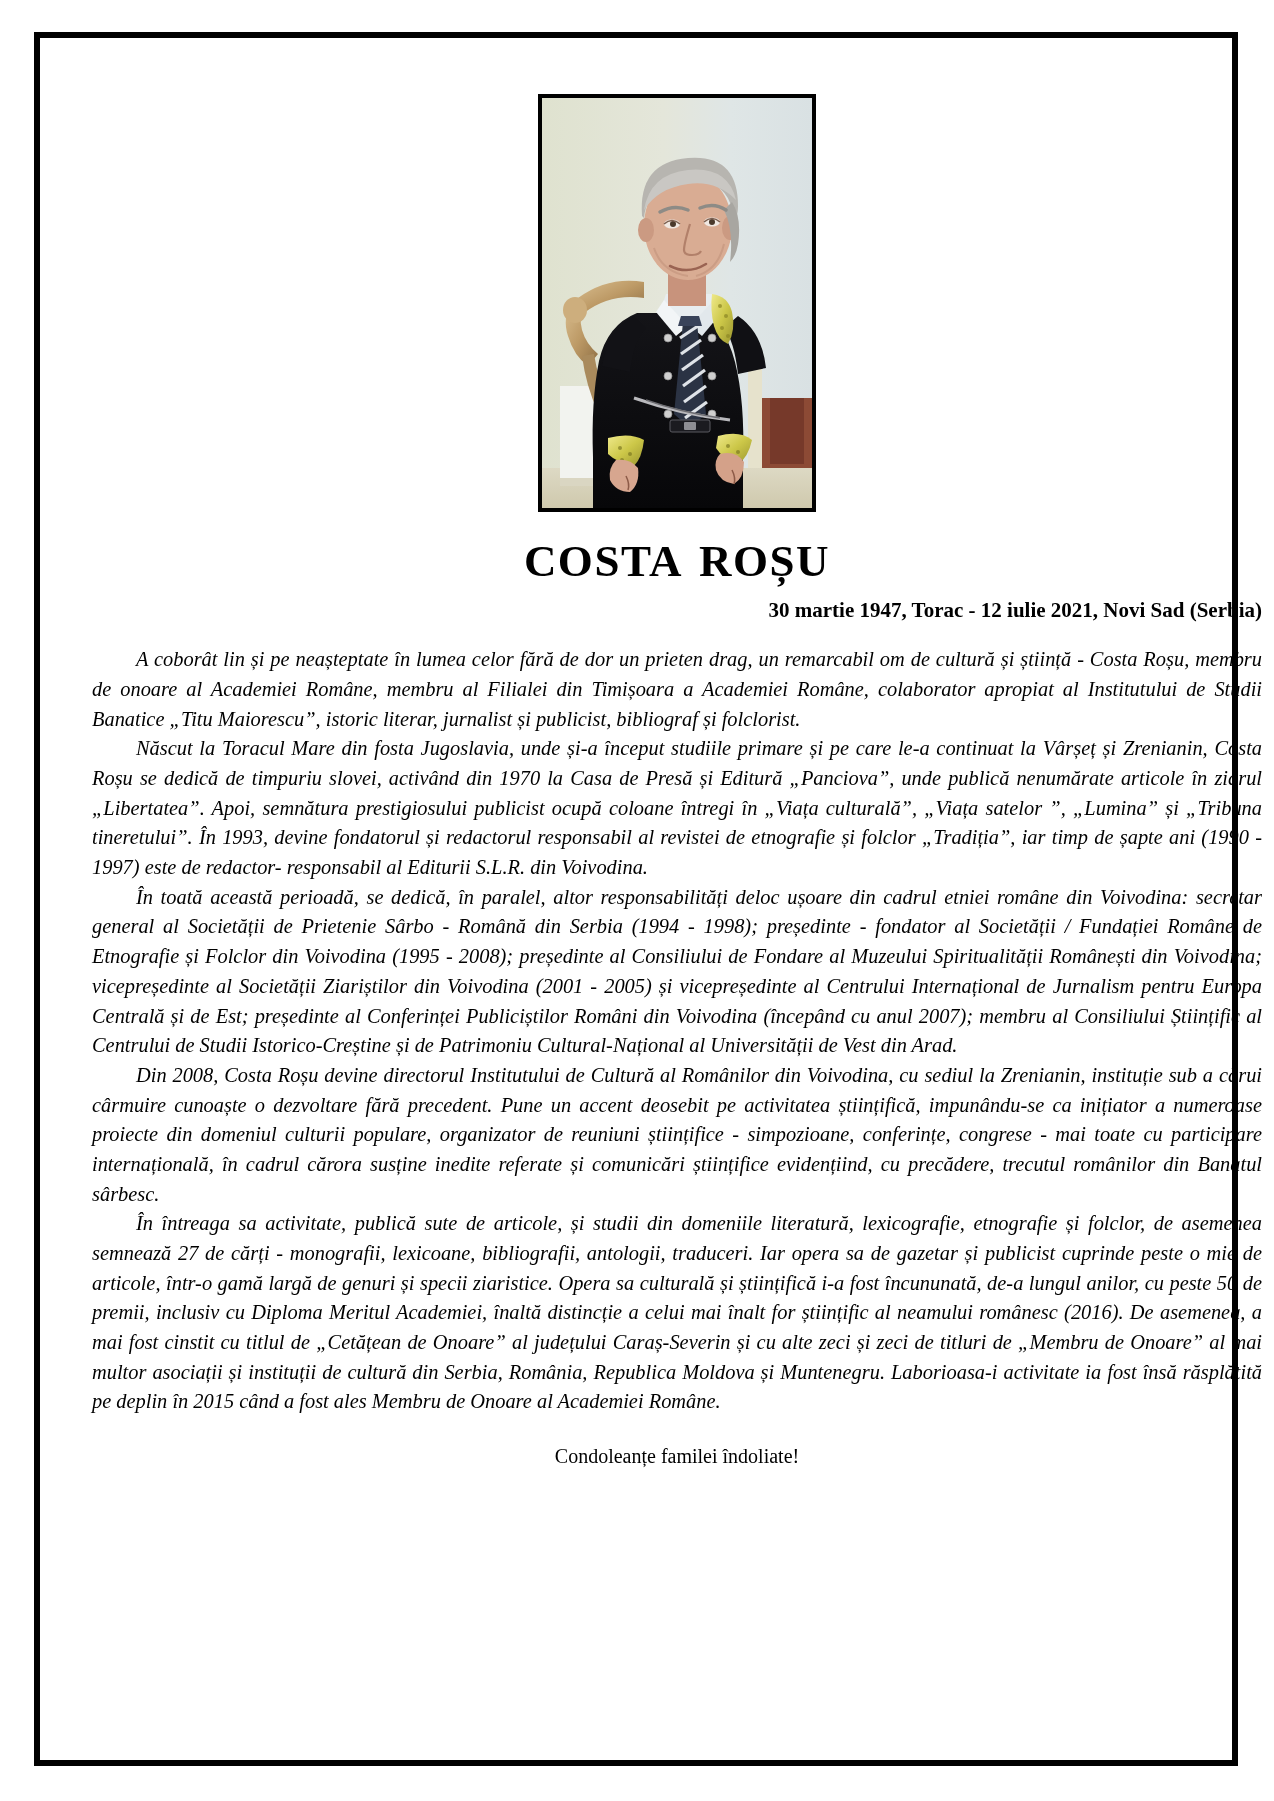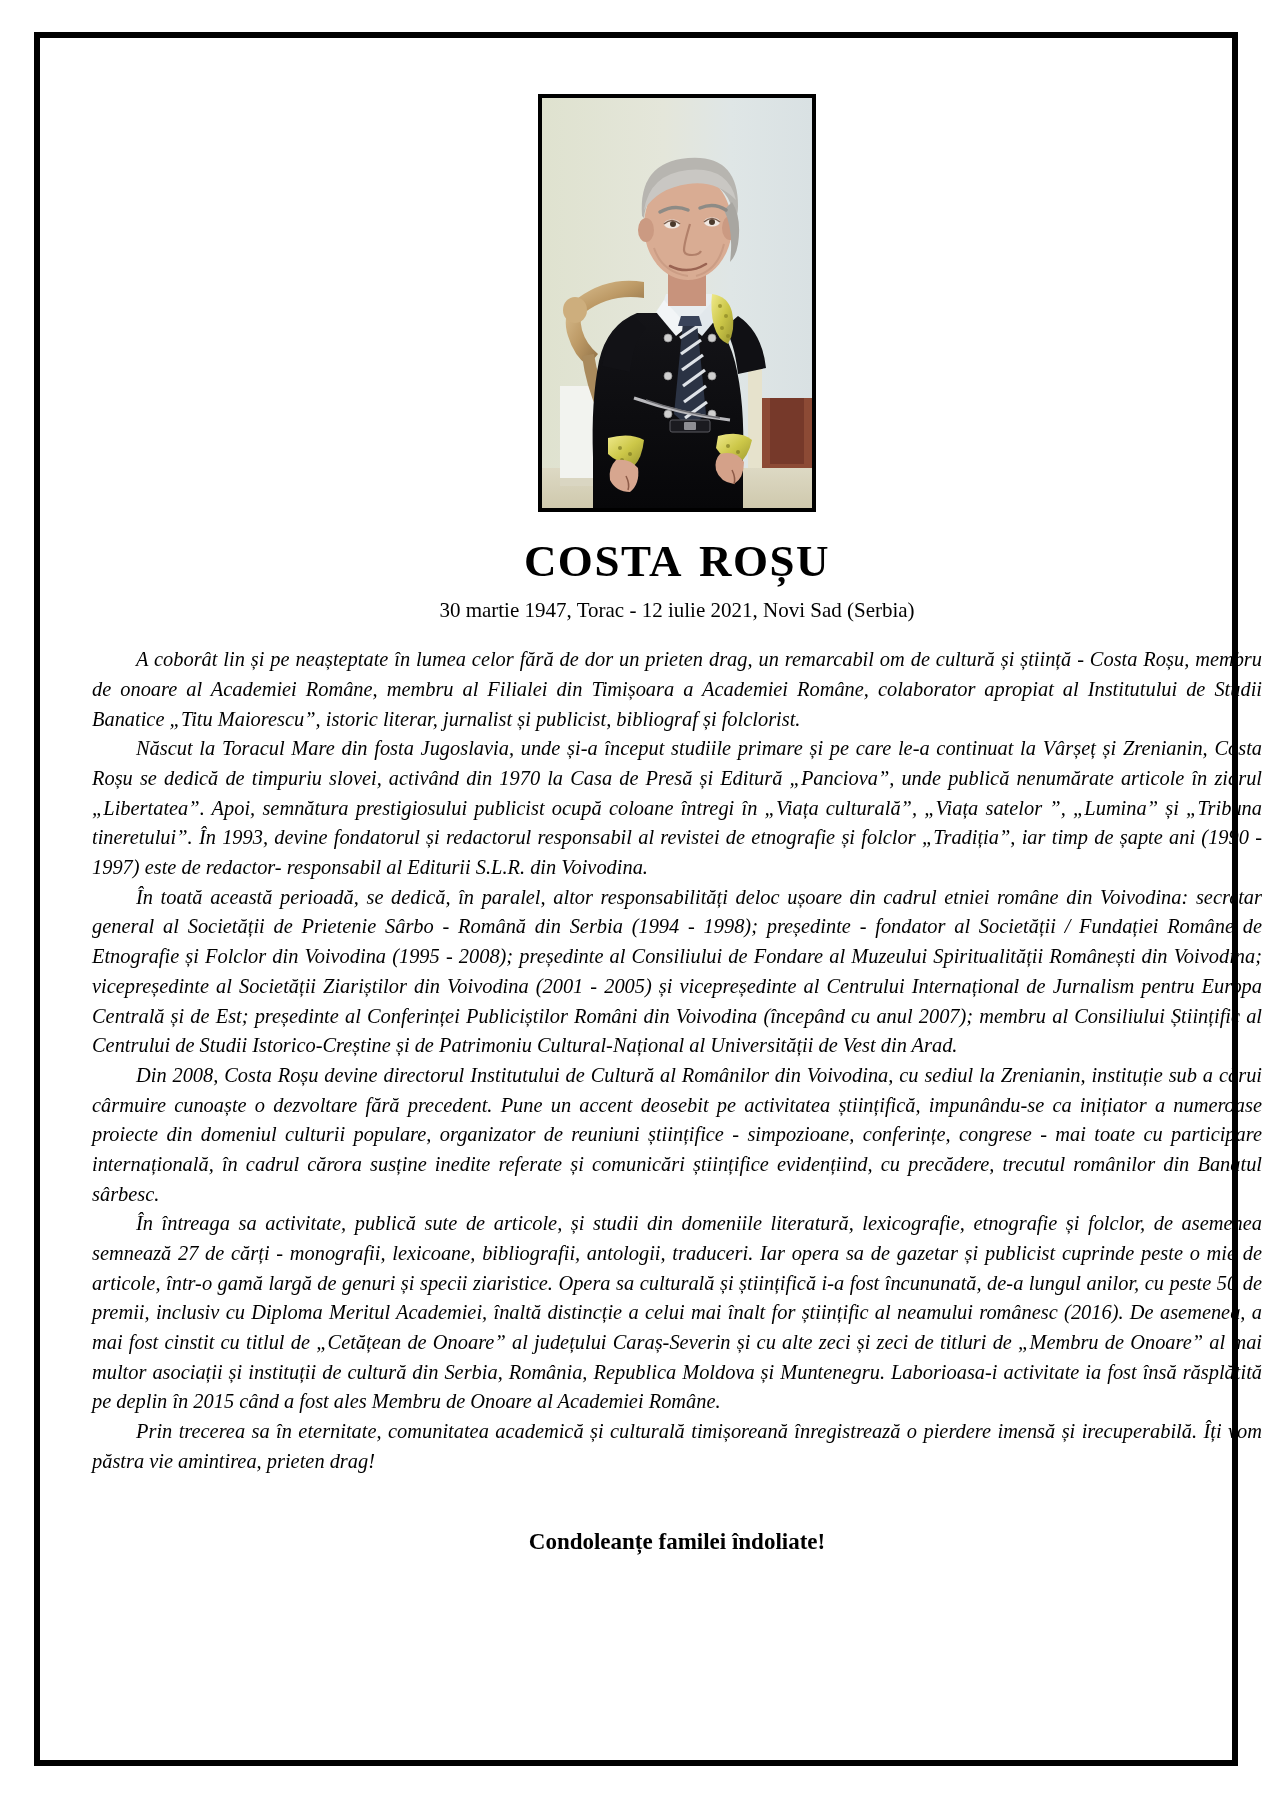--- a/index.html
+++ b/index.html
@@ -65,45 +65,45 @@
     text-align: center;
     font-size: 45px;
     font-weight: bold;
     letter-spacing: 1.5px;
     margin: 22px 0 0 0;
     line-height: 1.05;
   }
   .deceased-name .gap { display: inline-block; width: 16px; }
 
   .life-dates {
-    text-align: center;
+    text-align: right;
     font-size: 21px;
-    font-weight: normal;
+    font-weight: bold;
     margin: 13px 0 0 0;
   }
 
   
   .body-text {
     margin-top: 22px;
     font-size: 20.4px;
     line-height: 1.455;
     text-align: justify;
     text-justify: inter-word;
     font-style: italic;
   }
   .body-text p {
     margin: 0;
     text-indent: 44px;
   }
 
   .closing {
     text-align: center;
-    font-size: 23px;
-    font-weight: bold;
-    margin-top: 52px;
+    font-size: 20px;
+    font-weight: normal;
+    margin-top: 28px;
   }
 </style>
 </head>
 <body>
 
 <div class="page">
   <div class="page-frame">
     <div class="content">
 
       <div class="photo-wrap">
@@ -248,20 +248,19 @@
       </div>
 
       <div class="life-dates">30 martie 1947, Torac - 12 iulie 2021, Novi Sad  (Serbia)</div>
 
       <div class="body-text">
         <p>A coborât lin și pe neașteptate în lumea celor fără de dor un prieten drag, un remarcabil om de cultură și știință - Costa Roșu, membru de onoare al Academiei Române, membru al Filialei din Timișoara a Academiei Române, colaborator apropiat al Institutului de Studii Banatice „Titu Maiorescu”, istoric literar, jurnalist și publicist, bibliograf și folclorist.</p>
         <p>Născut la Toracul Mare din fosta Jugoslavia, unde și-a început studiile primare și pe care le-a continuat la Vârșeț și Zrenianin, Costa Roșu se dedică de timpuriu slovei, activând din 1970 la Casa de Presă și Editură „Panciova”, unde publică nenumărate articole în ziarul „Libertatea”. Apoi, semnătura prestigiosului publicist ocupă coloane întregi în „Viața culturală”, „Viața satelor ”, „Lumina” și „Tribuna tineretului”. În 1993, devine fondatorul și redactorul responsabil al revistei de etnografie și folclor „Tradiția”, iar timp de șapte ani (1990 - 1997) este de redactor- responsabil al Editurii S.L.R. din Voivodina.</p>
         <p> În toată această perioadă, se dedică, în paralel, altor responsabilități deloc ușoare din cadrul etniei române din Voivodina: secretar general al Societății de Prietenie Sârbo - Română din Serbia (1994 - 1998); președinte - fondator al Societății / Fundației Române de Etnografie și Folclor din Voivodina (1995 - 2008); președinte al Consiliului de Fondare al Muzeului Spiritualității Românești din Voivodina; vicepreședinte al Societății Ziariștilor din Voivodina (2001 - 2005) și vicepreședinte al Centrului Internațional de Jurnalism pentru Europa Centrală și de Est; președinte al Conferinței Publiciștilor Români din Voivodina (începând cu anul 2007); membru al Consiliului Științific al Centrului de Studii Istorico-Creștine și de Patrimoniu Cultural-Național al Universității de Vest din Arad.</p>
         <p>Din 2008, Costa Roșu devine directorul Institutului de Cultură al Românilor din Voivodina, cu sediul la Zrenianin, instituție sub a cărui cârmuire cunoaște o dezvoltare fără precedent. Pune un accent deosebit pe activitatea științifică, impunându-se ca inițiator a numeroase proiecte din domeniul culturii populare, organizator de reuniuni științifice - simpozioane, conferințe, congrese - mai toate cu participare internațională, în cadrul cărora susține inedite referate și comunicări științifice evidențiind, cu precădere, trecutul românilor din Banatul sârbesc.</p>
         <p>În întreaga sa activitate, publică sute de articole, și studii din domeniile literatură, lexicografie, etnografie și folclor, de asemenea semnează 27 de cărți - monografii, lexicoane, bibliografii, antologii, traduceri. Iar opera sa de gazetar și publicist cuprinde peste o mie de articole, într-o gamă largă de genuri și specii ziaristice. Opera sa culturală și științifică i-a fost încununată, de-a lungul anilor, cu peste 50 de premii, inclusiv cu Diploma Meritul Academiei, înaltă distincție a celui mai înalt for științific al neamului românesc (2016). De asemenea, a mai fost cinstit cu titlul de „Cetățean de Onoare” al județului Caraș-Severin și cu alte zeci și zeci de titluri  de „Membru de Onoare” al mai multor asociații și instituții de cultură din Serbia, România, Republica Moldova și Muntenegru. Laborioasa-i activitate ia fost însă răsplătită pe deplin în 2015 când a fost ales Membru de Onoare al Academiei Române.</p>
-        <p>Prin trecerea sa în eternitate, comunitatea academică și culturală timișoreană înregistrează o pierdere imensă și irecuperabilă. Îți vom păstra vie amintirea, prieten drag!</p>
       </div>
 
       <div class="closing">Condoleanțe familei îndoliate!</div>
 
     </div>
   </div>
 </div>
 
 </body></html>

